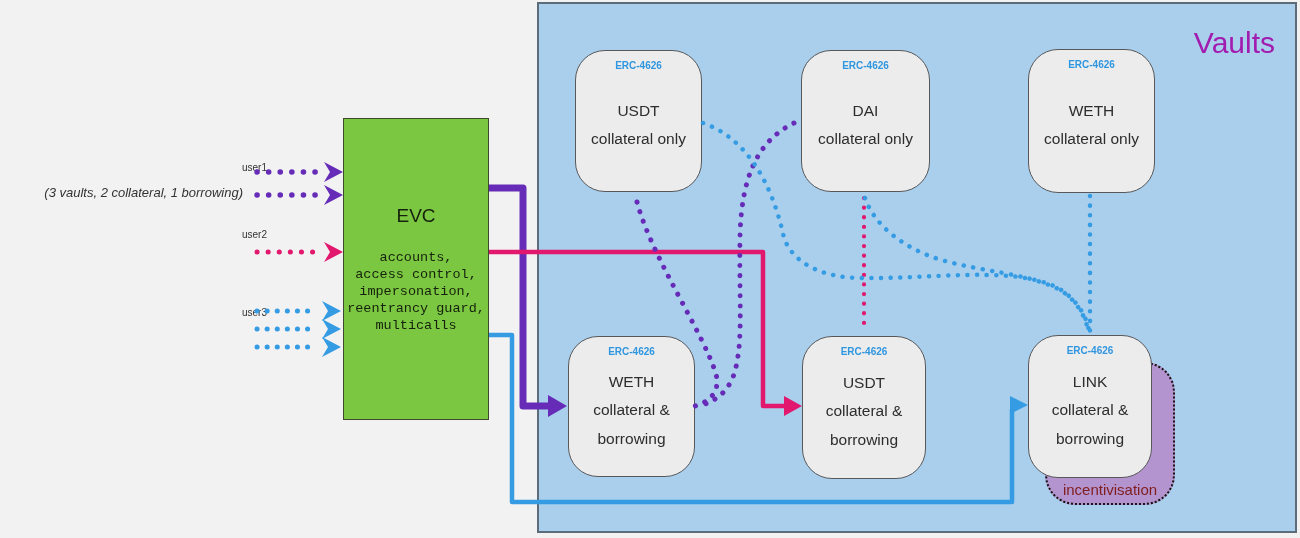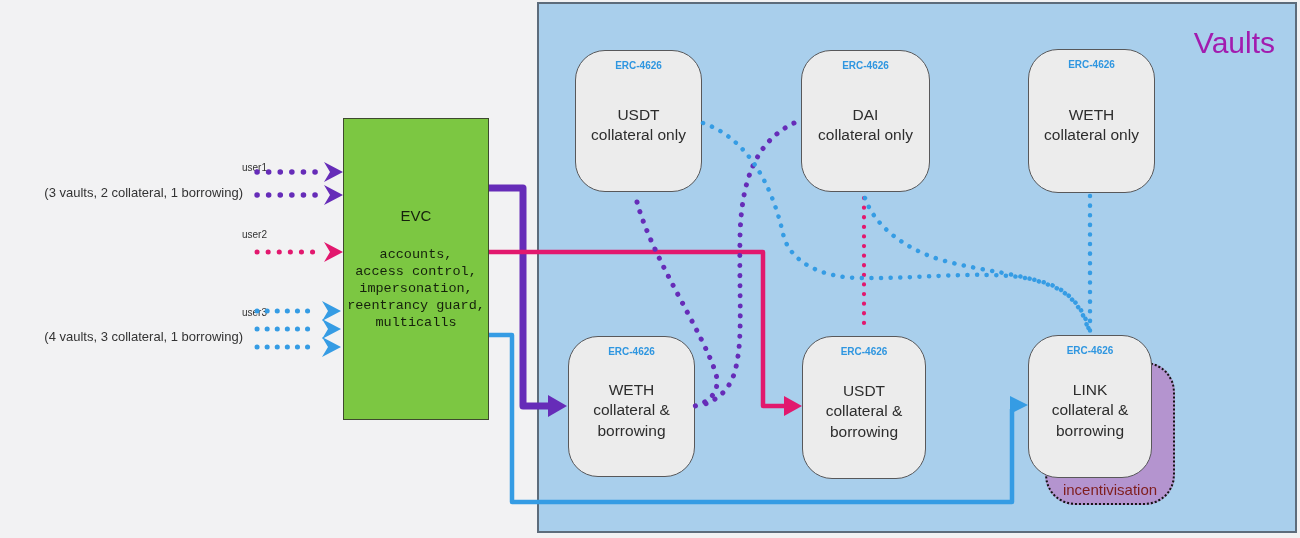--- a/index.html
+++ b/index.html
@@ -15,43 +15,43 @@
   .panel-title {
     position: absolute; top: 26px; right: 25px;
     font-size: 30px; color: #a21caf; z-index: 2;
   }
   .evc {
     position: absolute; left: 343px; top: 118px; width: 146px; height: 302px;
     background: var(--green); border: 1.5px solid #3e4a2e;
     display: flex; flex-direction: column; align-items: center; justify-content: center;
     text-align: center; color: #15210c; z-index: 2;
   }
-  .evc-title { font-size: 15px; margin-bottom: 22px; }
+  .evc-title { font-size: 19px; margin-bottom: 22px; }
   .evc-line { font-size: 13.5px; line-height: 17px; font-family: Liberation Mono, monospace; }
   .vault {
     position: absolute; background: var(--vault-bg); border: 1.5px solid #58585a;
     border-radius: 30px; display: flex; flex-direction: column; align-items: center;
     text-align: center; z-index: 2;
   }
   .vault-header { margin-top: 9px; font-weight: bold; font-size: 10px; color: var(--erc-label); }
   .vault-body {
     flex: 1; display: flex; flex-direction: column; justify-content: center;
-    padding-bottom: 12px; color: #2d2d2d; font-size: 15.5px; line-height: 20.5px;
+    padding-bottom: 12px; color: #2d2d2d; font-size: 15.5px; line-height: 20.5px; gap: 8px;
   }
   .incent {
     position: absolute; left: 1045px; top: 362px; width: 130px; height: 143px;
     background: var(--incentive-bg); border: 2.5px dotted #141414; border-radius: 30px;
     z-index: 1;
   }
   .incent-label {
     position: absolute; left: 0; right: 0; bottom: 5px; text-align: center;
     font-size: 15px; color: #7f1d1d;
   }
   .user-name { position: absolute; right: 1033px; font-size: 10px; color: #333; z-index: 2; white-space: nowrap; }
-  .user-detail { position: absolute; right: 1057px; font-size: 13px; color: #333; z-index: 2; white-space: nowrap; }
+  .user-detail { position: absolute; right: 1057px; font-size: 13px; color: #333; z-index: 2; white-space: nowrap; font-style: italic; }
   svg.overlay { position: absolute; inset: 0; z-index: 3; pointer-events: none; }
   .solid { fill: none; stroke-linejoin: round; stroke-linecap: butt; }
   .dots  { fill: none; stroke-linecap: round; }
   .sp  { stroke: var(--purple); } .fp  { fill: var(--purple); }
   .spk { stroke: var(--pink); }   .fpk { fill: var(--pink); }
   .sb  { stroke: var(--blue); }   .fb  { fill: var(--blue); }
 </style>
 </head>
 <body>
 
@@ -70,21 +70,20 @@
     <div class="evc-line">access control,</div>
     <div class="evc-line">impersonation,</div>
     <div class="evc-line">reentrancy guard,</div>
     <div class="evc-line">multicalls</div>
   </div>
 
   <div class="user-name" style="top:162px">user1</div>
   <div class="user-detail" style="top:185px">(3 vaults, 2 collateral, 1 borrowing)</div>
   <div class="user-name" style="top:229px">user2</div>
   <div class="user-name" style="top:307px">user3</div>
-  <div class="user-detail" style="top:329px">(4 vaults, 3 collateral, 1 borrowing)</div>
 
   <div class="vault" style="left:575px;top:50px;width:127px;height:142px">
     <div class="vault-header">ERC-4626</div>
     <div class="vault-body">
       <div>USDT</div>
       <div>collateral only</div>
     </div>
   </div>
   <div class="vault" style="left:801px;top:50px;width:129px;height:142px">
     <div class="vault-header">ERC-4626</div>

